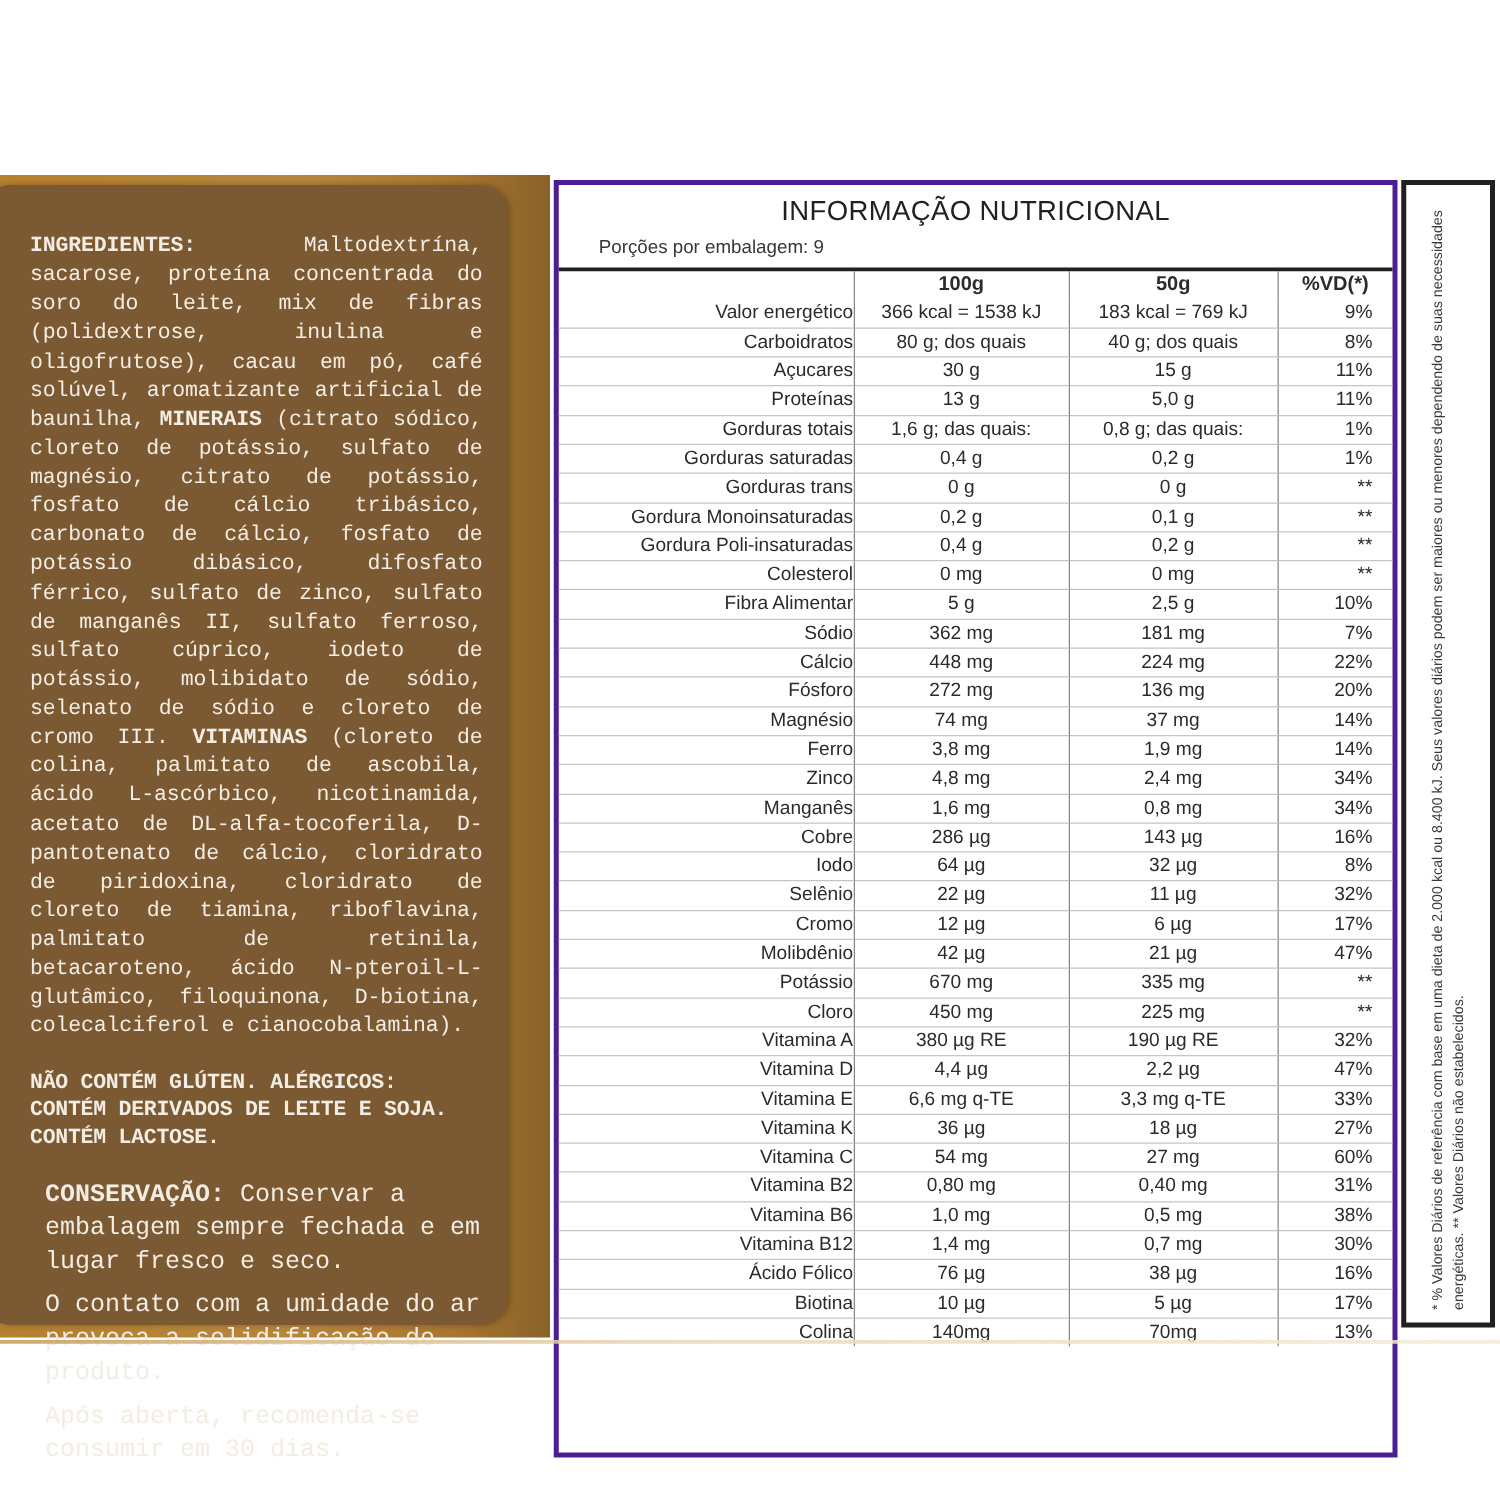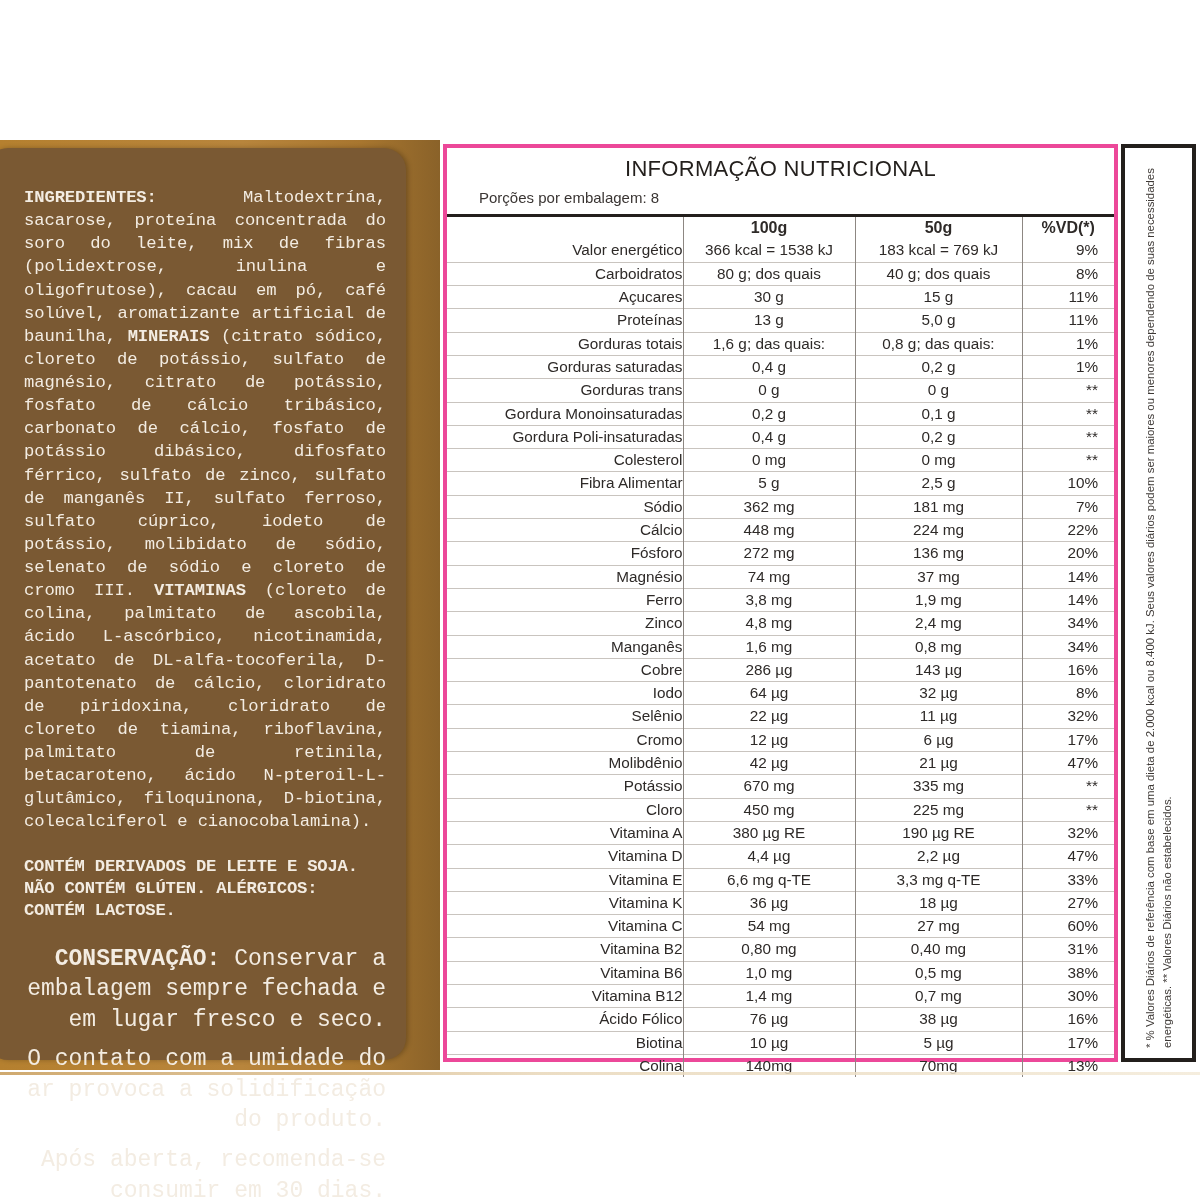--- a/index.html
+++ b/index.html
@@ -63,35 +63,36 @@
   }
   .block-gap { height: 22px; }
   .allerg {
     font-size: 17.2px;
     font-weight: bold;
     line-height: 1.28;
     letter-spacing: -0.2px;
     text-align: left;
   }
   .cons-line {
-    font-size: 23px;
+    font-size: 20px;
     line-height: 1.33;
-    text-align: right;
+    text-align: left;
     margin-bottom: 9px;
+    margin-left: 12px;
   }
 
   
   #table-outer {
     position: absolute;
     left: 443px;
     top: 4px;
     width: 675px;
-    height: 918px;
+    height: 1022px;
     background: #ffffff;
-    border: 4px solid #ec4899;
+    border: 4px solid #4c1d95;
     box-sizing: border-box;
   }
   #table-head {
     border-bottom: 3px solid #231f1c;
     padding: 6px 0 7px 0;
   }
   #tbl-title {
     text-align: center;
     font-size: 22px;
     color: #231f1c;
@@ -188,22 +189,22 @@
     <div id="left-panel">
       <div id="ingredients-content">
 
         <p class="para">
           <b>INGREDIENTES:</b><span> Maltodextrína, sacarose, proteína concentrada do soro do leite, mix de fibras (polidextrose, inulina e oligofrutose), cacau em pó, café solúvel, aromatizante artificial de baunilha, </span><b>MINERAIS</b><span> (citrato sódico, cloreto de potássio, sulfato de magnésio, citrato de potássio, fosfato de cálcio tribásico, carbonato de cálcio, fosfato de potássio dibásico, difosfato férrico, sulfato de zinco, sulfato de manganês II, sulfato ferroso, sulfato cúprico, iodeto de potássio, molibidato de sódio, selenato de sódio e cloreto de cromo III. </span><b>VITAMINAS</b><span> (cloreto de colina, palmitato de ascobila, ácido L-ascórbico, nicotinamida, acetato de DL-alfa-tocoferila, D-pantotenato de cálcio, cloridrato de piridoxina, cloridrato de cloreto de tiamina, riboflavina, palmitato de retinila, betacaroteno, ácido N-pteroil-L-glutâmico, filoquinona, D-biotina, colecalciferol e cianocobalamina).</span>
         </p>
 
         <div class="block-gap"></div>
 
         <div class="allerg">
+          <div>NÃO CONTÉM GLÚTEN. ALÉRGICOS:</div>
           <div>CONTÉM DERIVADOS DE LEITE E SOJA.</div>
-          <div>NÃO CONTÉM GLÚTEN. ALÉRGICOS:</div>
           <div>CONTÉM LACTOSE.</div>
         </div>
 
         <div class="block-gap"></div>
 
         <div>
           <div class="cons-line">
             <b>CONSERVAÇÃO:</b><span> Conservar a embalagem sempre fechada e em lugar fresco e seco.</span>
           </div>
           <div class="cons-line">O contato com a umidade do ar provoca a solidificação do produto.</div>
@@ -211,21 +212,21 @@
         </div>
 
       </div>
     </div>
   </div>
 
   <div id="table-outer">
 
     <div id="table-head">
       <div id="tbl-title">INFORMAÇÃO NUTRICIONAL</div>
-      <div class="serv-line">Porções por embalagem: 8</div>
+      <div class="serv-line">Porções por embalagem: 9</div>
     </div>
 
     <table class="nutri">
       <colgroup>
         <col class="c0">
           <col class="c1">
           <col class="c2">
           <col class="c3">
       </colgroup>
       <thead>

